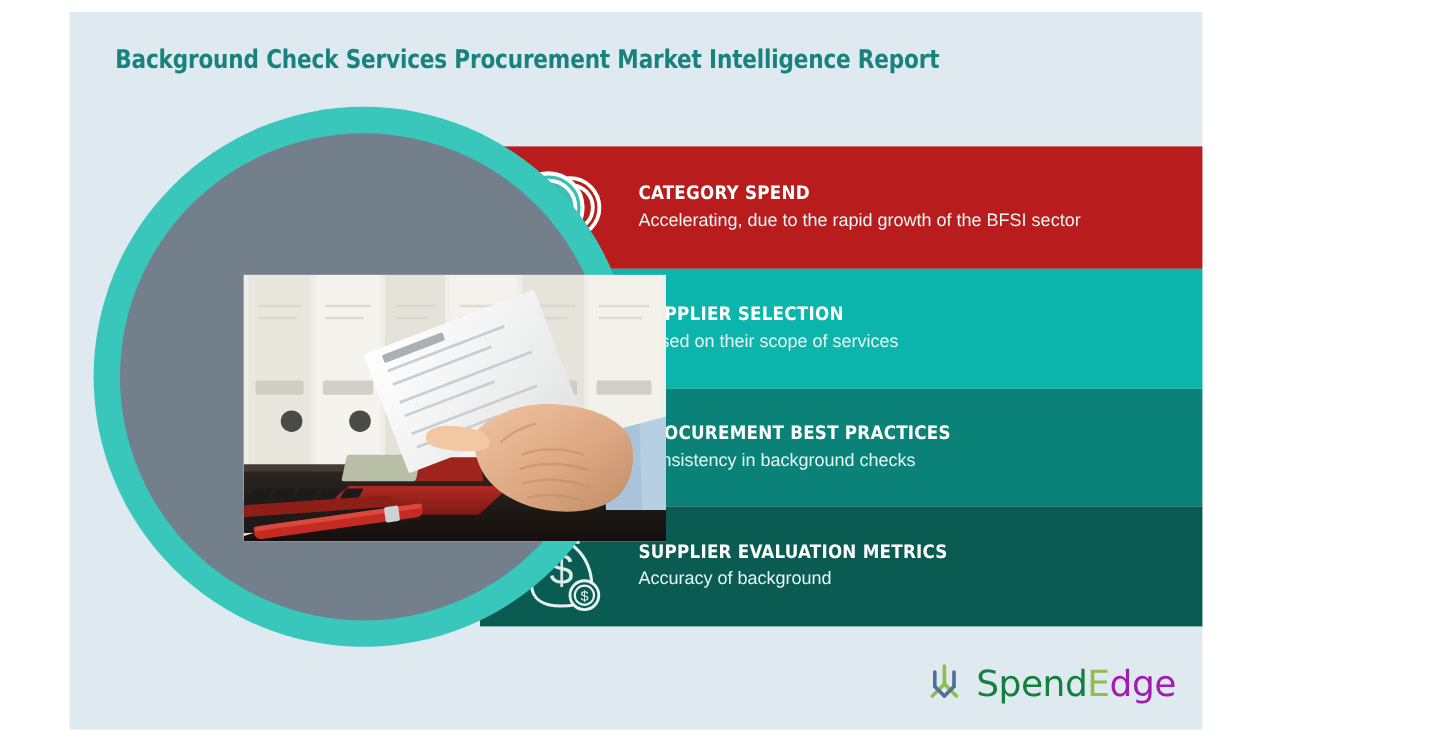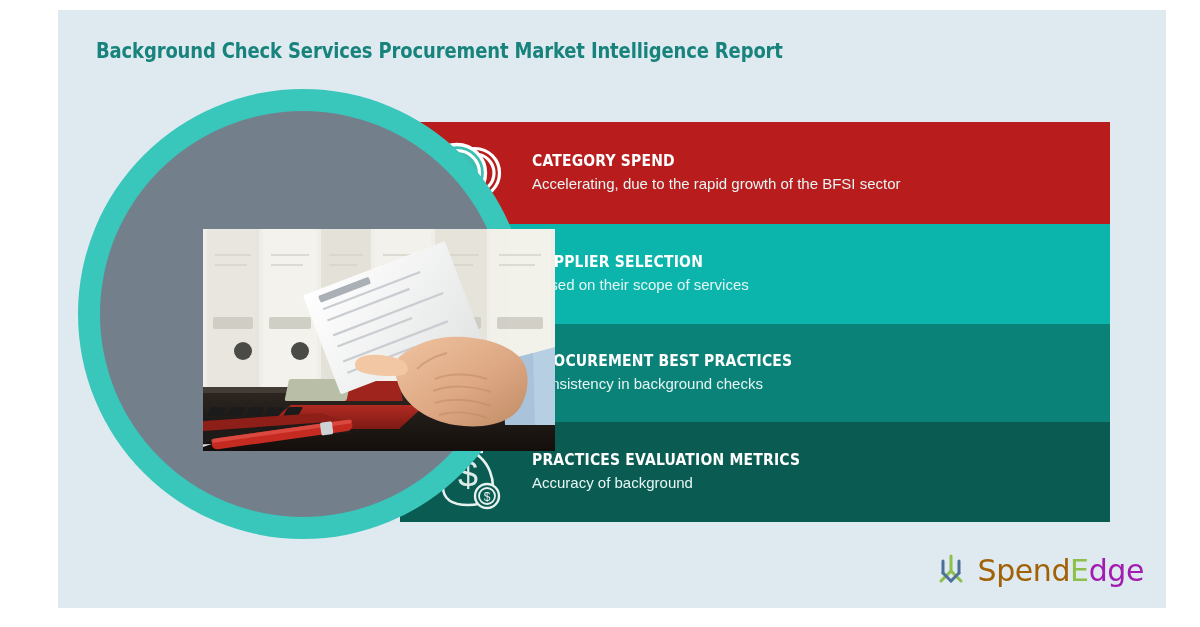--- a/index.html
+++ b/index.html
@@ -19,25 +19,24 @@
   #infographic {
     position: relative;
     width: 1200px;
     height: 627px;
     background: #ffffff;
   }
   #canvas {
     position: absolute;
     left: 58px;
     top: 10px;
-    width: 1084px;
+    width: 944px;
     height: 598px;
     background: #dfe9f0;
     overflow: hidden;
-    padding-left: 24px;
   }
 
   
   #title {
     position: absolute;
     left: 38px;
     top: 28px;
     width: 900px;
     font-size: 21.5px;
     font-weight: bold;
@@ -147,21 +146,21 @@
     gap: 9px;
     z-index: 8;
   }
   #logo-text {
     font-size: 30px;
     font-weight: 500;
     letter-spacing: -0.4px;
     line-height: 1;
     font-family: "DejaVu Sans", sans-serif;
   }
-  .logo-spend { color: #a16207; }
+  .logo-spend { color: #15803d; }
   .logo-edge  { color: #a21caf; }
   .logo-e     { color: #8dbf4a; }
 </style>
 </head>
 <body>
 
 <div id="infographic">
   <div id="canvas">
 
     <div id="title">Background Check Services Procurement Market Intelligence Report</div>
@@ -250,21 +249,21 @@
                      C66 35 70 47 70 57 C70 68 62 75 45 75
                      C28 75 20 68 20 57 C20 47 24 35 33 27 C36 24 39 23 39 20 Z" fill="none" stroke="#e7f2f0" stroke-width="2.6" stroke-linejoin="round"></path>
             <path d="M30 22 L60 22" fill="none" stroke="#e7f2f0" stroke-width="2.4"></path>
             <text x="45" y="57" font-family="Liberation Sans, sans-serif" font-size="36" fill="#e7f2f0" text-anchor="middle" opacity="0.95">$</text>
             <circle cx="64" cy="66" r="12" fill="#0a5c52" stroke="#e7f2f0" stroke-width="2.4"></circle>
             <circle cx="64" cy="66" r="8" fill="none" stroke="#e7f2f0" stroke-width="1.8"></circle>
             <text x="64" y="71" font-family="Liberation Sans, sans-serif" font-size="12" fill="#e7f2f0" text-anchor="middle">$</text>
           </svg>
         </div>
         <div class="bar-text">
-          <div class="bar-title">PRACTICES EVALUATION METRICS</div>
+          <div class="bar-title">SUPPLIER EVALUATION METRICS</div>
           <div class="bar-desc">Accuracy of background</div>
         </div>
       </div>
 
     </div>
 
     <div id="circle-wrap">
       <div id="circle-ring"></div>
       <div id="circle-inner"></div>
 

